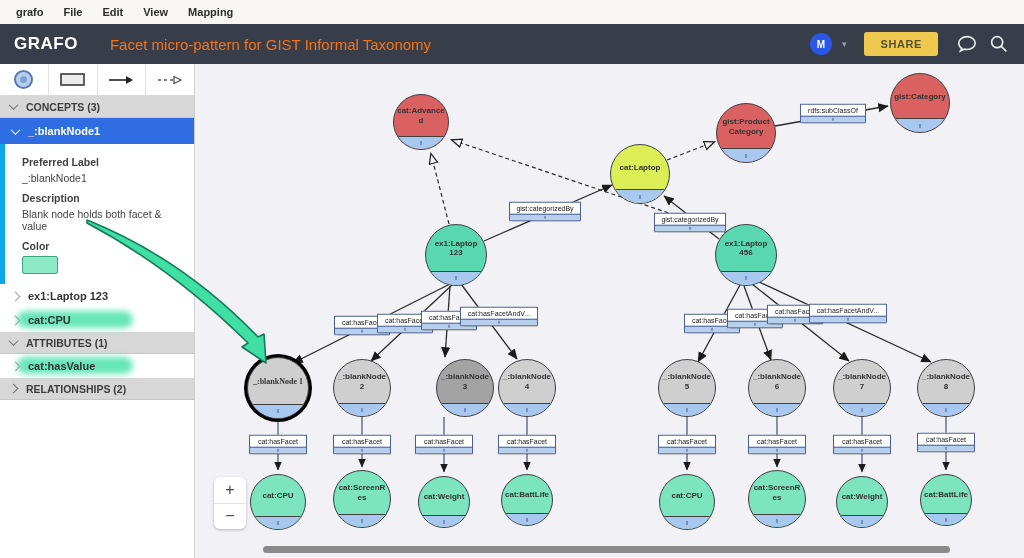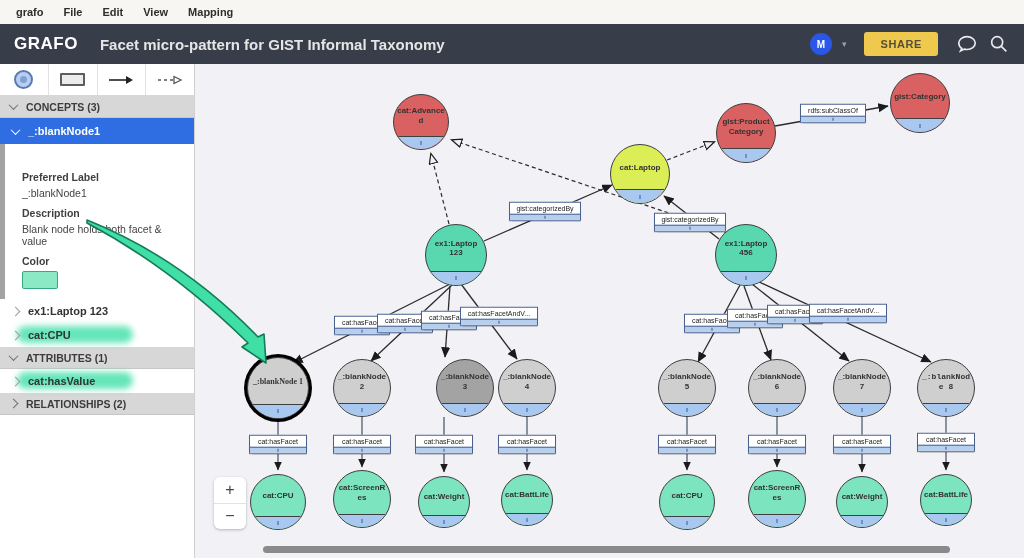--- a/index.html
+++ b/index.html
@@ -5,21 +5,21 @@
   html,body{margin:0;padding:0;width:1024px;height:558px;overflow:hidden;
     font-family:"Liberation Sans",sans-serif;background:#f1f1f6;position:relative;}
   
   .menubar{position:absolute;left:0;top:0;width:1024px;height:24px;background:#f7f6f2;
     display:flex;align-items:center;gap:20px;padding-left:16px;box-sizing:border-box;z-index:10;}
   .menubar span{font-size:11px;font-weight:600;color:#2e2e2e;cursor:default;}
   
   .header{position:absolute;left:0;top:24px;width:1024px;height:40px;background:#373d49;
     display:flex;align-items:center;z-index:10;}
   .logo{color:#fff;font-weight:800;font-size:17px;letter-spacing:.5px;margin-left:14px;}
-  .doc-title{color:#e5e5e5;font-size:15px;margin-left:22px;font-weight:700;}
+  .doc-title{color:#f97316;font-size:15px;margin-left:32px;font-weight:400;}
   .hdr-right{margin-left:auto;display:flex;align-items:center;gap:10px;margin-right:14px;}
   .avatar{width:22px;height:22px;border-radius:50%;background:#2b57e8;color:#fff;font-size:10px;
     font-weight:bold;display:flex;align-items:center;justify-content:center;}
   .caret{color:#9aa0aa;font-size:9px;margin-right:8px;}
   .share-btn{background:#eec94d;color:#554f38;font-size:11px;font-weight:bold;letter-spacing:.6px;
     border:none;border-radius:3px;padding:6px 16px;margin-right:8px;cursor:pointer;}
   .hicon{width:22px;height:22px;}
   
   .sidebar{position:absolute;left:0;top:64px;width:195px;height:494px;background:#fff;
     border-right:1px solid #cfcfcf;z-index:10;box-sizing:border-box;}
@@ -37,21 +37,21 @@
   .chev.down{transform:rotate(45deg) translate(-1px,-1px);}
   .chev.right{transform:rotate(-45deg);}
   .chev.lt{border-color:#9d9d9d;}
   .chev.white{border-color:#fff;}
   .item-row{height:24px;display:flex;align-items:center;padding-left:12px;gap:9px;font-size:11px;
     font-weight:bold;color:#333;position:relative;cursor:pointer;}
   .item-row.selected{background:#2e6ee2;color:#fff;height:26px;}
   .blob{position:absolute;left:17px;top:3px;height:17px;width:116px;background:#3fe0a8;
     border-radius:9px;filter:blur(3px);opacity:.8;z-index:0;}
   .item-row span{position:relative;z-index:1;}
-  .detail{border-left:5px solid #a3a3a3;padding:19px 8px 10px 17px;}
+  .detail{border-left:5px solid #0ea5e9;padding:4px 8px 10px 17px;}
   .d-label{font-size:10.5px;font-weight:bold;color:#3f3f3f;margin-top:8px;}
   .d-value{font-size:10.5px;color:#444;margin-top:4px;}
   .swatch{width:34px;height:16px;background:#8ce9c6;border:1.6px solid #37a87f;border-radius:2px;margin-top:4px;cursor:pointer;}
   .advanced{height:16px;background:#d9d9d9;display:flex;align-items:center;justify-content:space-between;
     padding:0 14px 0 0;margin:10px 0 0 -17px;cursor:pointer;}
   .advanced span{font-size:10.5px;font-weight:bold;color:#555;padding-left:17px;}
   
   #canvas-bg{position:absolute;left:195px;top:64px;right:0;bottom:0;background:#f1f1f6;z-index:0;}
   #edges{position:absolute;left:0;top:0;z-index:1;}
   #canvas-layer{position:absolute;left:0;top:0;width:1024px;height:558px;z-index:2;pointer-events:none;}
@@ -175,21 +175,21 @@
       <div class="nstrip"></div>
     </div>
     <div class="node" style="left: 748px; top: 359px; height: 58px; width: 58px; background: rgb(207, 207, 207);">
       <span class="nlabel">_:blankNode 6</span>
       <div class="nstrip"></div>
     </div>
     <div class="node" style="left: 833px; top: 359px; height: 58px; width: 58px; background: rgb(207, 207, 207);">
       <span class="nlabel">_:blankNode 7</span>
       <div class="nstrip"></div>
     </div>
-    <div class="node" style="left: 917px; top: 359px; height: 58px; width: 58px; background: rgb(207, 207, 207); font-family: Liberation Mono, monospace;">
+    <div class="node" style="left: 917px; top: 359px; height: 58px; width: 58px; background: rgb(207, 207, 207);">
       <span class="nlabel">_:blankNode 8</span>
       <div class="nstrip"></div>
     </div>
     <div class="node" style="left: 250px; top: 474px; height: 56px; width: 56px; background: rgb(124, 228, 191);">
       <span class="nlabel">cat:CPU</span>
       <div class="nstrip"></div>
     </div>
     <div class="node" style="left: 333px; top: 470px; height: 58px; width: 58px; background: rgb(124, 228, 191);">
       <span class="nlabel">cat:ScreenRes</span>
       <div class="nstrip"></div>

